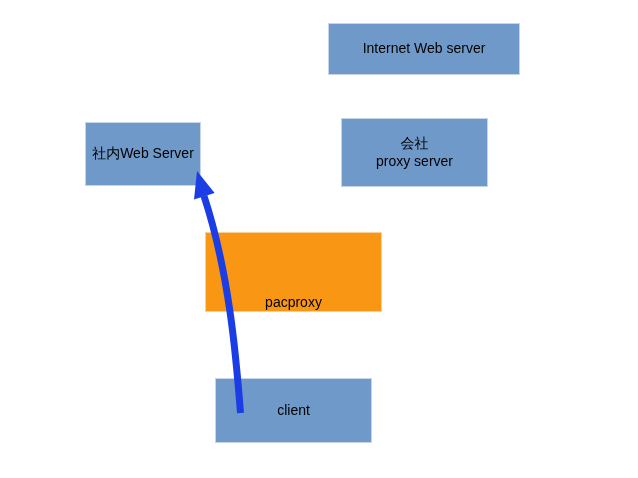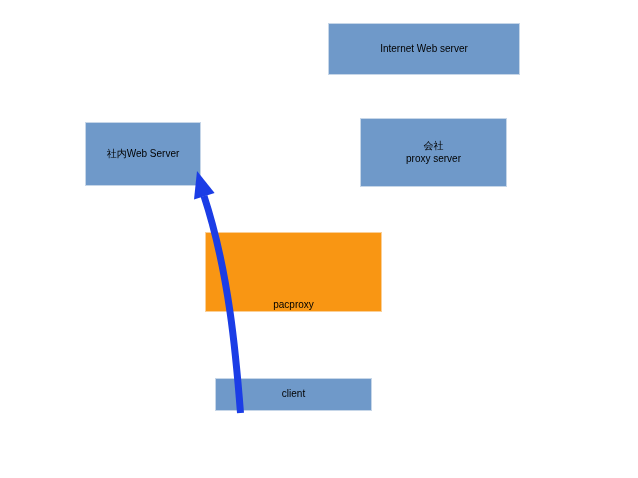--- a/index.html
+++ b/index.html
@@ -16,39 +16,39 @@
     font-family: "Liberation Sans", "DejaVu Sans", sans-serif;
   }
   .node {
     position: absolute;
     box-sizing: border-box;
     display: flex;
     flex-direction: column;
     align-items: center;
     justify-content: center;
     text-align: center;
-    font-size: 10px;
+    font-size: 14px;
     line-height: 1.25;
     color: #000000;
     z-index: 1;
   }
   .node-blue {
     background: #6f99c9;
     border: 1px solid #c6d6e8;
   }
   .node-orange {
     background: #f99613;
     border: 1px solid #fbcf96;
     justify-content: flex-end;
   }
   .node-internet { left: 328px; top: 23px;  width: 192px; height: 52px; }
   .node-shanai   { left: 85px;  top: 122px; width: 116px; height: 64px; }
-  .node-kaisha   { left: 360px; top: 118px; width: 147px; height: 69px; }
+  .node-kaisha   { left: 341px; top: 118px; width: 147px; height: 69px; }
   .node-pacproxy { left: 205px; top: 232px; width: 177px; height: 80px; }
-  .node-client   { left: 215px; top: 378px; width: 157px; height: 33px; }
+  .node-client   { left: 215px; top: 378px; width: 157px; height: 65px; }
   .arrow-layer {
     position: absolute;
     left: 0;
     top: 0;
     width: 638px;
     height: 478px;
     z-index: 5;
     pointer-events: none;
   }
 </style>

